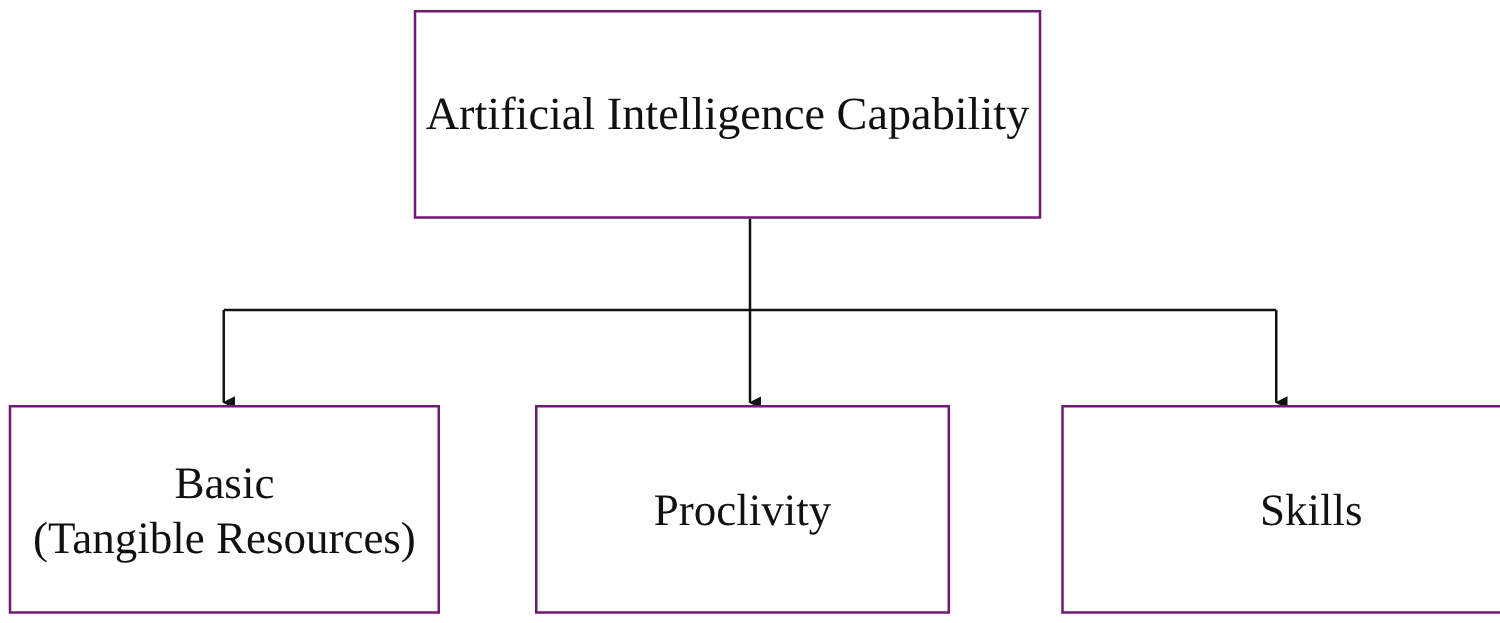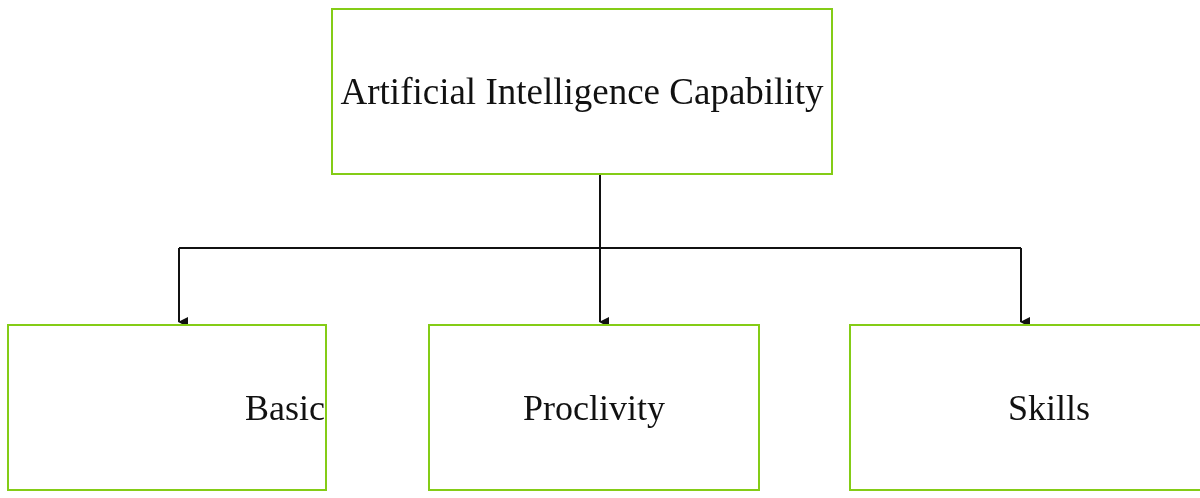--- a/index.html
+++ b/index.html
@@ -1,17 +1,17 @@
 <!DOCTYPE html>
 <html><head>
 <meta charset="utf-8">
 <style>
   html, body { margin: 0; padding: 0; background: #ffffff; }
   body { width: 1200px; height: 498px; position: relative; overflow: hidden; font-family: "Liberation Serif", "DejaVu Serif", serif; color: #111; }
-  .box { position: absolute; border: 2px solid #84cc16; box-sizing: border-box; background: #fff; display: flex; flex-direction: column; align-items: center; justify-content: center; text-align: center; }
+  .box { position: absolute; border: 2px solid #701a75; box-sizing: border-box; background: #fff; display: flex; flex-direction: column; align-items: center; justify-content: center; text-align: center; }
   .box .line { font-size: 36px; line-height: 44px; white-space: nowrap; }
   .top .line { font-size: 37px; }
   svg.conn { position: absolute; left: 0; top: 0; }
 </style>
 </head>
 <body>
 
 <svg class="conn" width="1200" height="498">
   <defs>
     <marker id="arrowhead" markerWidth="10" markerHeight="10" refX="5" refY="9" orient="auto" markerUnits="userSpaceOnUse">
@@ -22,22 +22,23 @@
   <line x1="179" y1="248" x2="1021" y2="248" stroke="#111" stroke-width="2"></line>
   <line x1="179" y1="248" x2="179" y2="322" stroke="#111" stroke-width="2" marker-end="url(#arrowhead)"></line>
   <line x1="600" y1="248" x2="600" y2="322" stroke="#111" stroke-width="2" marker-end="url(#arrowhead)"></line>
   <line x1="1021" y1="248" x2="1021" y2="322" stroke="#111" stroke-width="2" marker-end="url(#arrowhead)"></line>
 </svg>
 
 <div class="box top" style="left:331px; top:8px; width:502px; height:167px;">
   <span class="line">Artificial Intelligence Capability</span>
 </div>
 
-<div class="box" style="left:7px; top:324px; width:320px; height:167px;align-items:flex-end;">
+<div class="box" style="left:7px; top:324px; width:345px; height:167px;">
   <span class="line">Basic</span>
+  <span class="line">(Tangible Resources)</span>
 </div>
 
 <div class="box" style="left:428px; top:324px; width:332px; height:167px;">
   <span class="line">Proclivity</span>
 </div>
 
 <div class="box" style="left:849px; top:324px; width:400px; height:167px;">
   <span class="line">Skills</span>
 </div>
 

